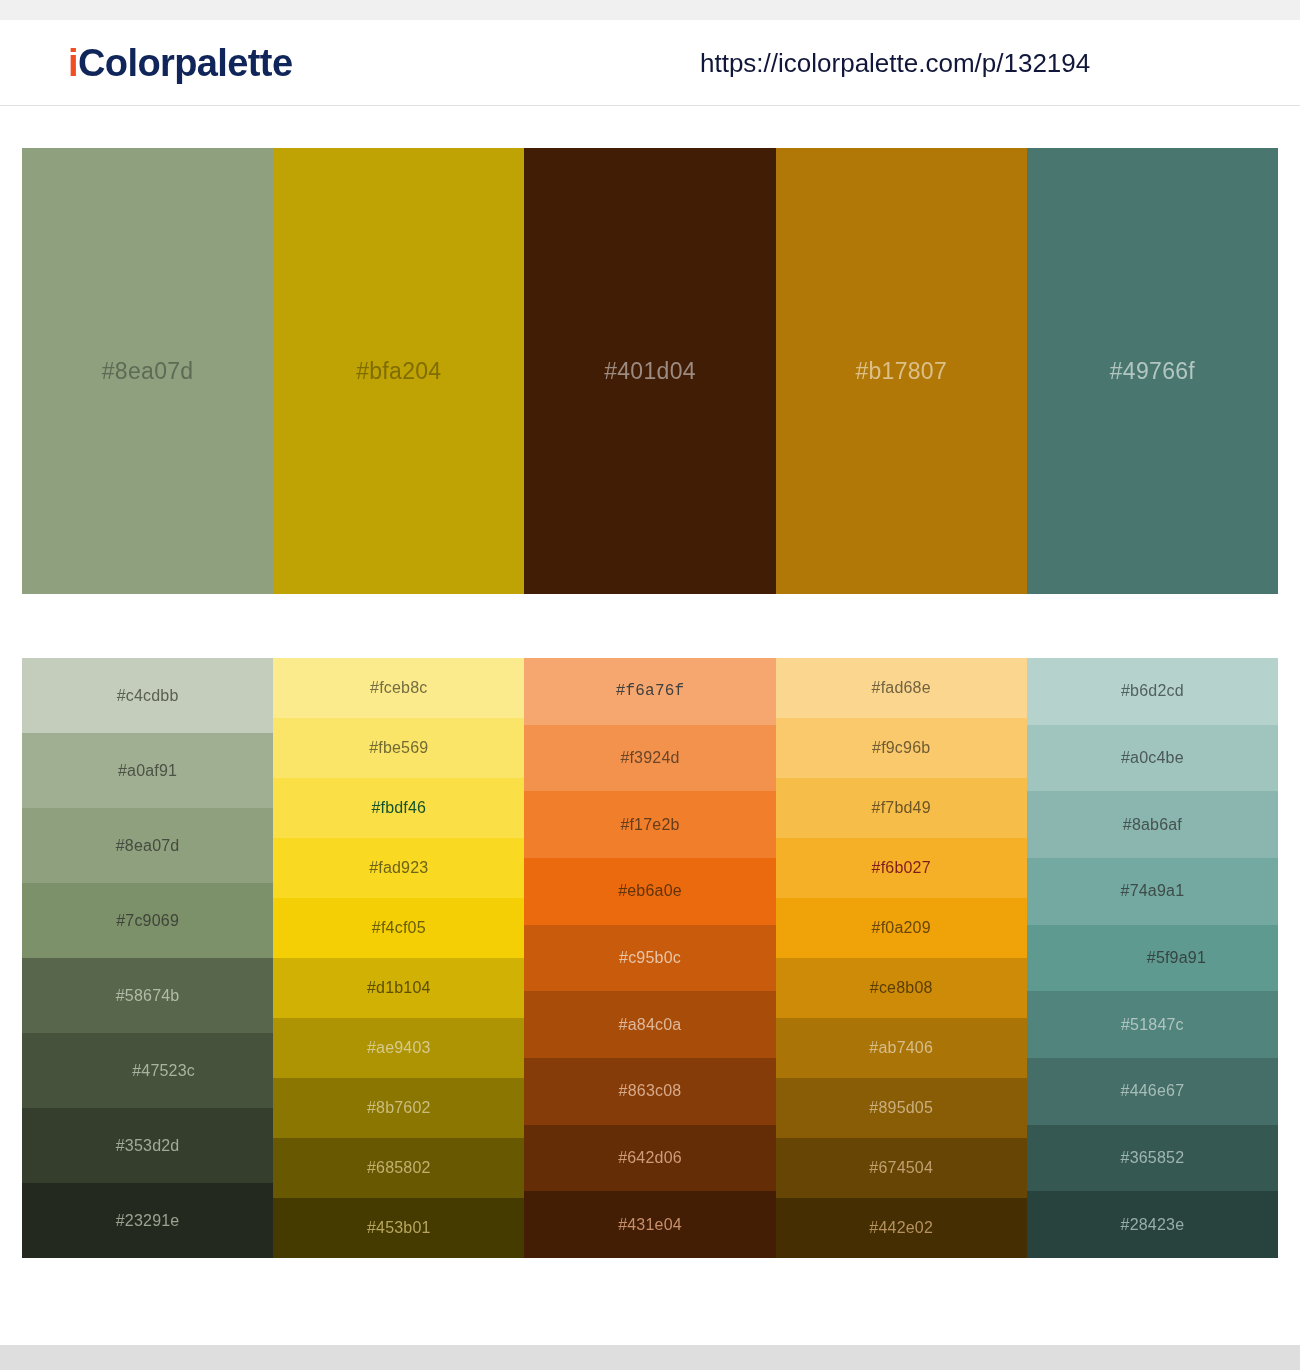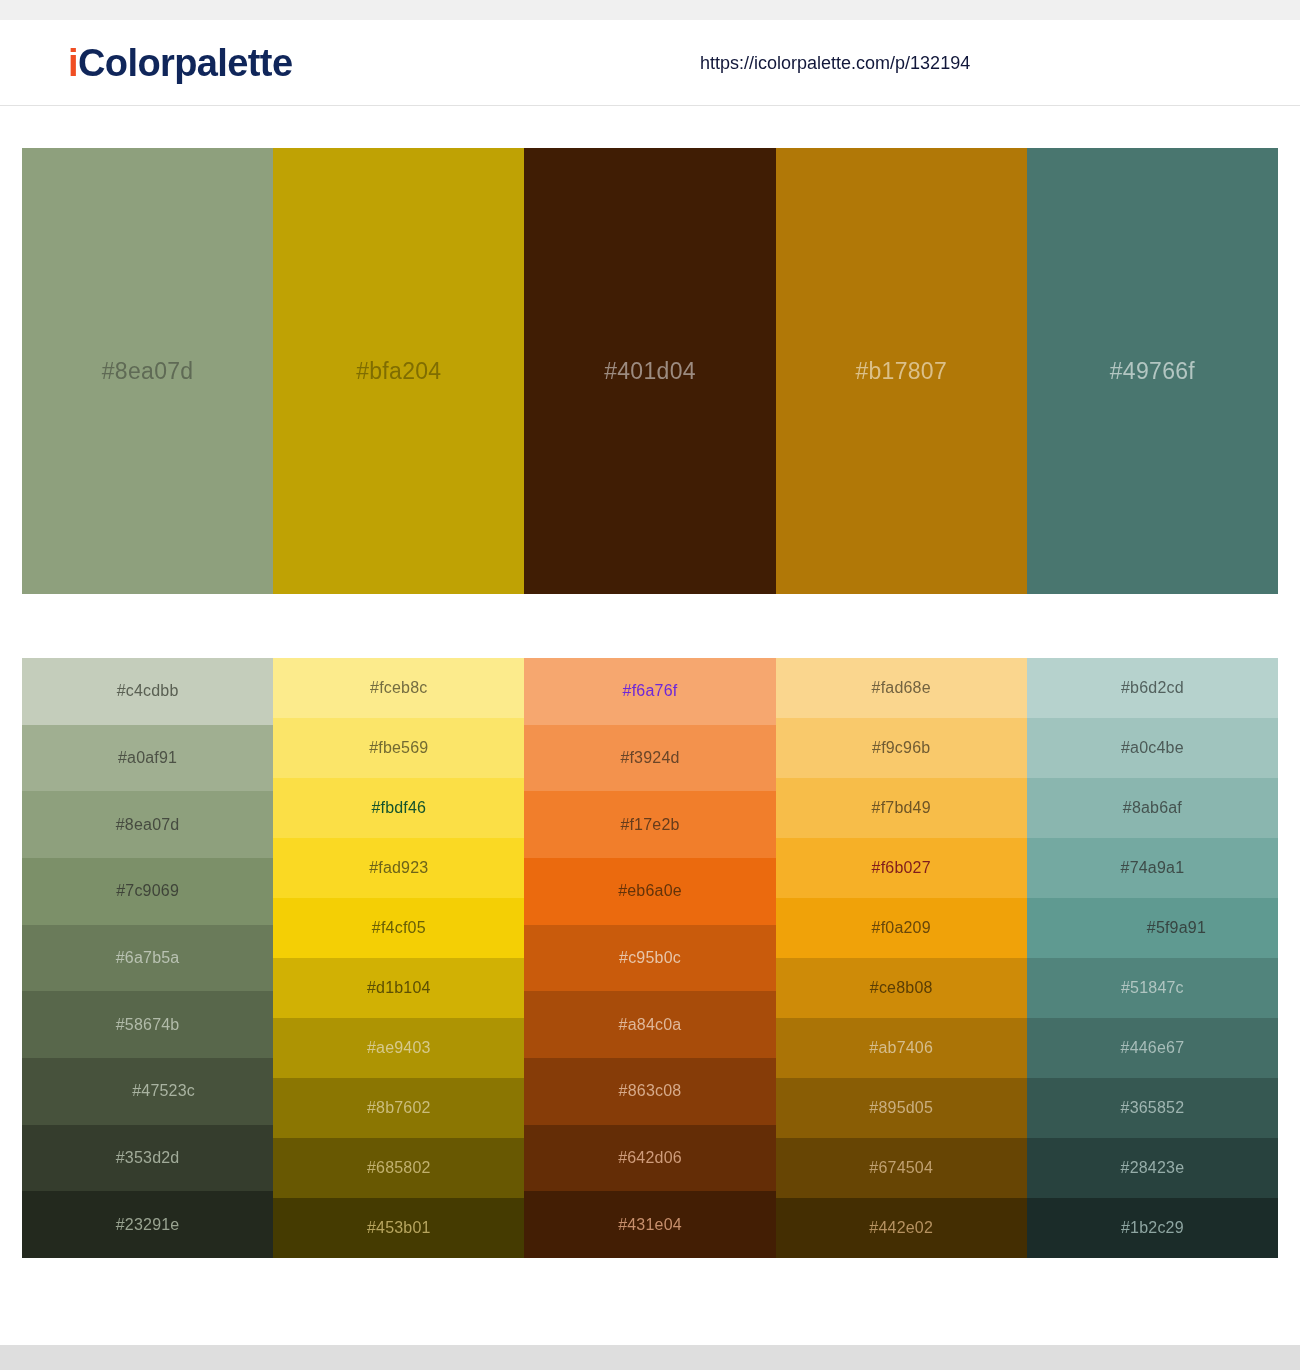--- a/index.html
+++ b/index.html
@@ -49,21 +49,21 @@
     white-space: nowrap;
   }
   .logo .logo-i { color: #f04e23; }
   .logo .logo-rest { color: #10265a; }
 
   .site-url {
     position: absolute;
     left: 700px;
     top: 50%;
     transform: translateY(-50%);
-    font-size: 18px;
+    font-size: 26px;
     color: #11173a;
     white-space: nowrap;
     text-decoration: none;
   }
 
   
   .palette-band {
     position: absolute;
     top: 148px;
     left: 22px;
@@ -161,23 +161,20 @@
         </div>
         <div class="shade-cell" style="background: rgb(160, 175, 145);">
           <span class="shade-label" style="color: rgb(77, 82, 70);">#a0af91</span>
         </div>
         <div class="shade-cell" style="background: rgb(142, 160, 125);">
           <span class="shade-label" style="color: rgb(70, 75, 64);">#8ea07d</span>
         </div>
         <div class="shade-cell" style="background: rgb(124, 144, 105);">
           <span class="shade-label" style="color: rgb(63, 68, 57);">#7c9069</span>
         </div>
-        <div class="shade-cell" style="background: rgb(106, 123, 90);">
-          <span class="shade-label" style="color: rgb(185, 194, 178);">#6a7b5a</span>
-        </div>
         <div class="shade-cell" style="background: rgb(88, 103, 75);">
           <span class="shade-label" style="color: rgb(177, 187, 169);">#58674b</span>
         </div>
         <div class="shade-cell" style="background: rgb(71, 82, 60); padding-left: 32px;">
           <span class="shade-label" style="color: rgb(169, 179, 161);">#47523c</span>
         </div>
         <div class="shade-cell" style="background: rgb(53, 61, 45);">
           <span class="shade-label" style="color: rgb(161, 171, 153);">#353d2d</span>
         </div>
         <div class="shade-cell" style="background: rgb(35, 41, 30);">
@@ -211,21 +208,21 @@
         </div>
         <div class="shade-cell" style="background: rgb(104, 88, 2);">
           <span class="shade-label" style="color: rgb(193, 176, 110);">#685802</span>
         </div>
         <div class="shade-cell" style="background: rgb(69, 59, 1);">
           <span class="shade-label" style="color: rgb(183, 165, 95);">#453b01</span>
         </div>
       </div>
       <div class="shade-column">
         <div class="shade-cell" style="background: rgb(246, 167, 111);">
-          <span class="shade-label" style="color: #6d28d9;">#f6a76f</span>
+          <span class="shade-label" style="color: #404040; font-family: Liberation Mono, monospace;">#f6a76f</span>
         </div>
         <div class="shade-cell" style="background: rgb(243, 146, 77);">
           <span class="shade-label" style="color: rgb(106, 69, 40);">#f3924d</span>
         </div>
         <div class="shade-cell" style="background: rgb(241, 126, 43);">
           <span class="shade-label" style="color: rgb(103, 60, 27);">#f17e2b</span>
         </div>
         <div class="shade-cell" style="background: rgb(235, 106, 14);">
           <span class="shade-label" style="color: rgb(100, 51, 9);">#eb6a0e</span>
         </div>
@@ -298,21 +295,18 @@
         </div>
         <div class="shade-cell" style="background: rgb(68, 110, 103);">
           <span class="shade-label" style="color: rgb(167, 189, 185);">#446e67</span>
         </div>
         <div class="shade-cell" style="background: rgb(54, 88, 82);">
           <span class="shade-label" style="color: rgb(159, 181, 177);">#365852</span>
         </div>
         <div class="shade-cell" style="background: rgb(40, 66, 62);">
           <span class="shade-label" style="color: rgb(150, 173, 169);">#28423e</span>
         </div>
-        <div class="shade-cell" style="background: rgb(27, 44, 41);">
-          <span class="shade-label" style="color: rgb(142, 165, 161);">#1b2c29</span>
-        </div>
       </div>
     </div>
 
   <div class="bottom-strip"></div>
 
 </div>
 
 </body></html>

